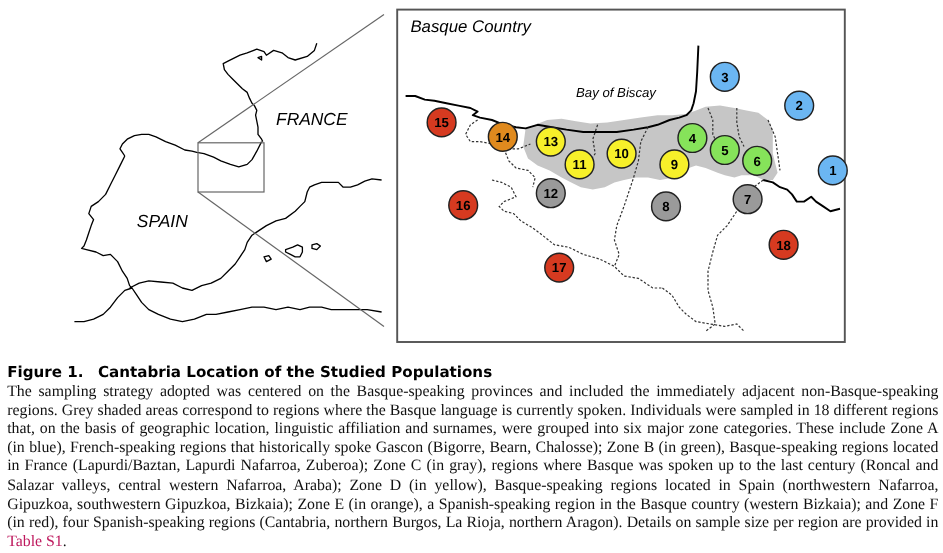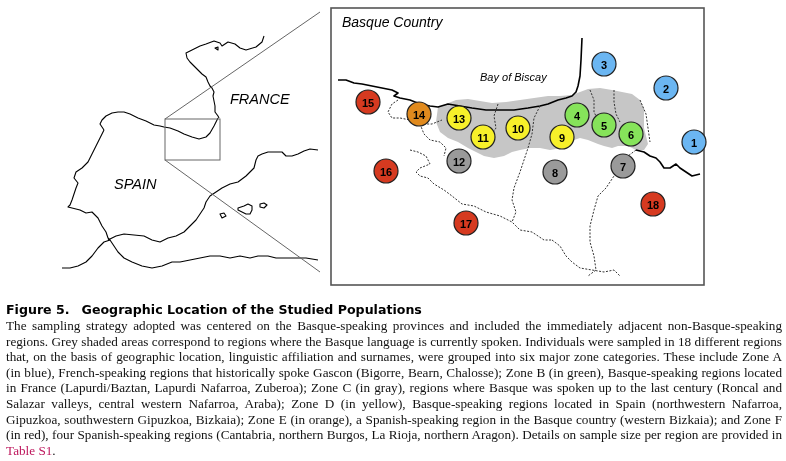--- a/index.html
+++ b/index.html
@@ -144,16 +144,16 @@
             <circle cx="653" cy="204" r="12" fill="#d63a20" stroke="#222" stroke-width="1.2"></circle>
             <text x="653" y="205" class="marker-num">18</text>
           </g>
         </g>
     </g>
   </svg>
 </div>
 
 <div id="caption">
   <div id="caption-title">
-    <span class="fig-num">Figure 5.</span><span>Geographic Location of the Studied Populations</span>
+    <span class="fig-num">Figure 1.</span><span>Cantabria Location of the Studied Populations</span>
   </div>
   <span id="caption-body"><span>The sampling strategy adopted was centered on the Basque-speaking provinces and included the immediately adjacent non-Basque-speaking regions. Grey shaded areas correspond to regions where the Basque language is currently spoken. Individuals were sampled in 18 different regions that, on the basis of geographic location, linguistic affiliation and surnames, were grouped into six major zone categories. These include Zone A (in blue), French-speaking regions that historically spoke Gascon (Bigorre, Bearn, Chalosse); Zone B (in green), Basque-speaking regions located in France (Lapurdi/Baztan, Lapurdi Nafarroa, Zuberoa); Zone C (in gray), regions where Basque was spoken up to the last century (Roncal and Salazar valleys, central western Nafarroa, Araba); Zone D (in yellow), Basque-speaking regions located in Spain (northwestern Nafarroa, Gipuzkoa, southwestern Gipuzkoa, Bizkaia); Zone E (in orange), a Spanish-speaking region in the Basque country (western Bizkaia); and Zone F (in red), four Spanish-speaking regions (Cantabria, northern Burgos, La Rioja, northern Aragon). Details on sample size per region are provided in </span><a class="table-link">Table S1</a><span>.</span></span>
 </div>
 
 </body></html>

